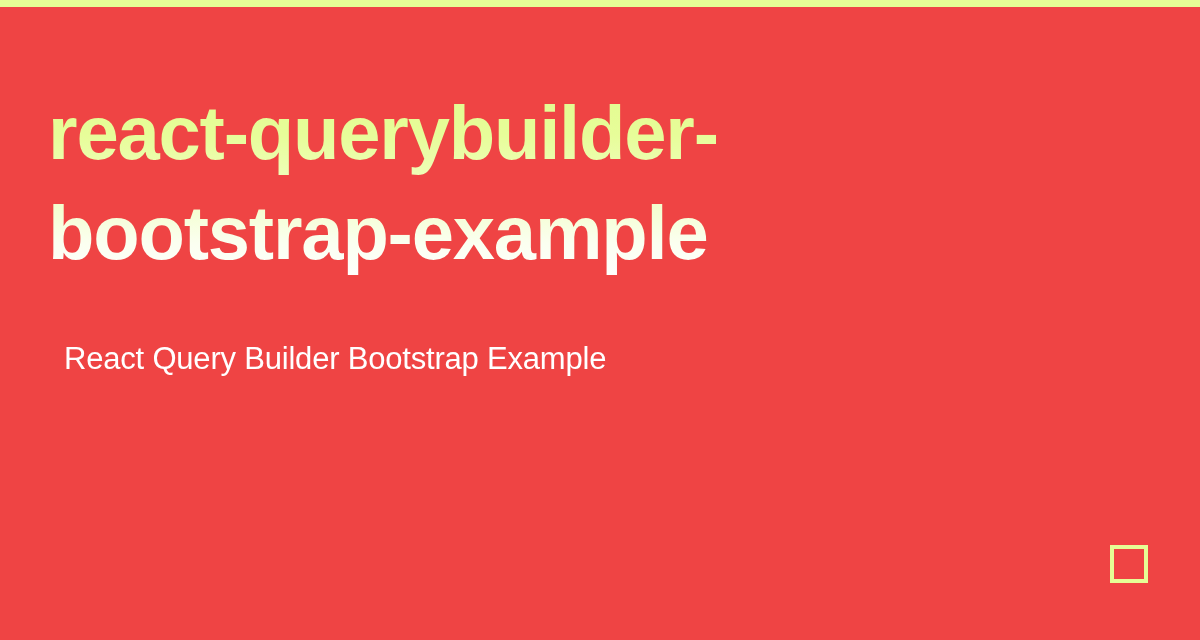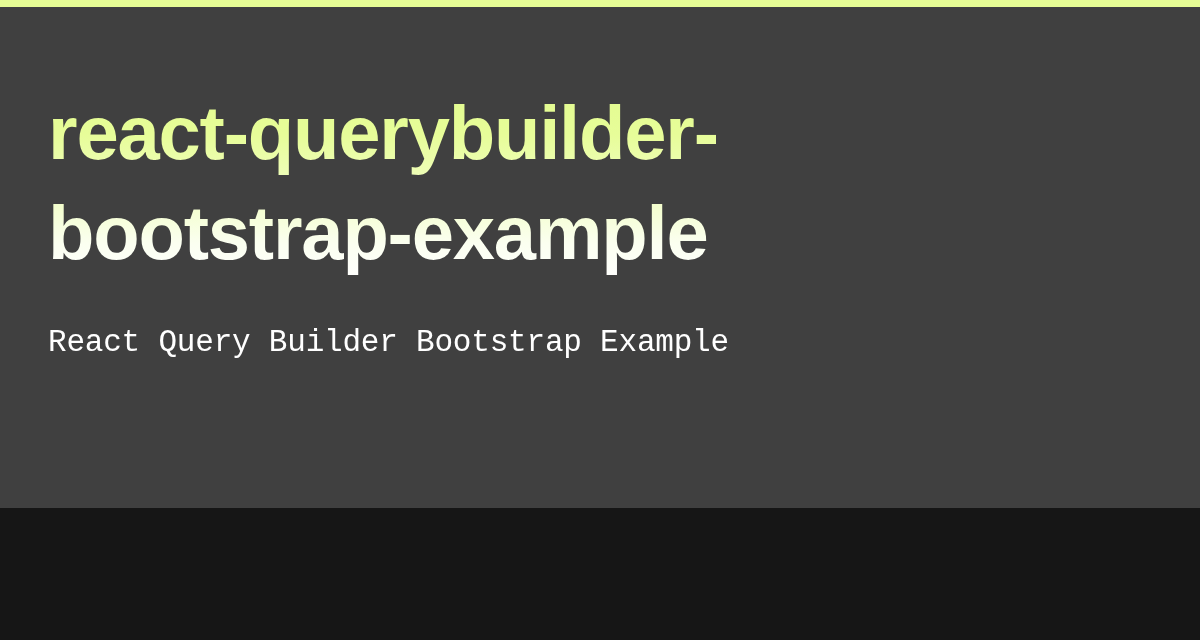--- a/index.html
+++ b/index.html
@@ -10,22 +10,22 @@
   body {
     width: 1200px;
     height: 640px;
     overflow: hidden;
     background: #161616;
     font-family: "Liberation Sans", sans-serif;
   }
   .card {
     position: relative;
     width: 1200px;
-    height: 508px;
-    background: #404040;
+    height: 640px;
+    background: #ef4444;
     box-sizing: border-box;
     overflow: hidden;
   }
   .accent-bar {
     position: absolute;
     top: 0;
     left: 0;
     width: 1200px;
     height: 7px;
     background: #e6fd95;
@@ -43,28 +43,27 @@
     font-weight: bold;
     letter-spacing: -1.2px;
     word-break: break-word;
     background-image: linear-gradient(180deg, #e2fb8e 0%, #e7fd99 26%, #f2fec8 58%, #fbfff0 80%, #ffffff 100%);
     -webkit-background-clip: text;
     background-clip: text;
     color: transparent;
     -webkit-text-fill-color: transparent;
   }
   .project-subtitle {
-    margin: 0;
+    margin: 16px;
     padding-top: 41px;
     font-size: 31px;
     line-height: 38px;
     font-weight: normal;
     letter-spacing: -0.2px;
     color: #ffffff;
-    font-family: Liberation Mono, monospace;
   }
   .badge-mark {
     position: absolute;
     left: 1110px;
     top: 545px;
     width: 38px;
     height: 38px;
     box-sizing: border-box;
     border: 4px solid #e6fd95;
     background: transparent;

